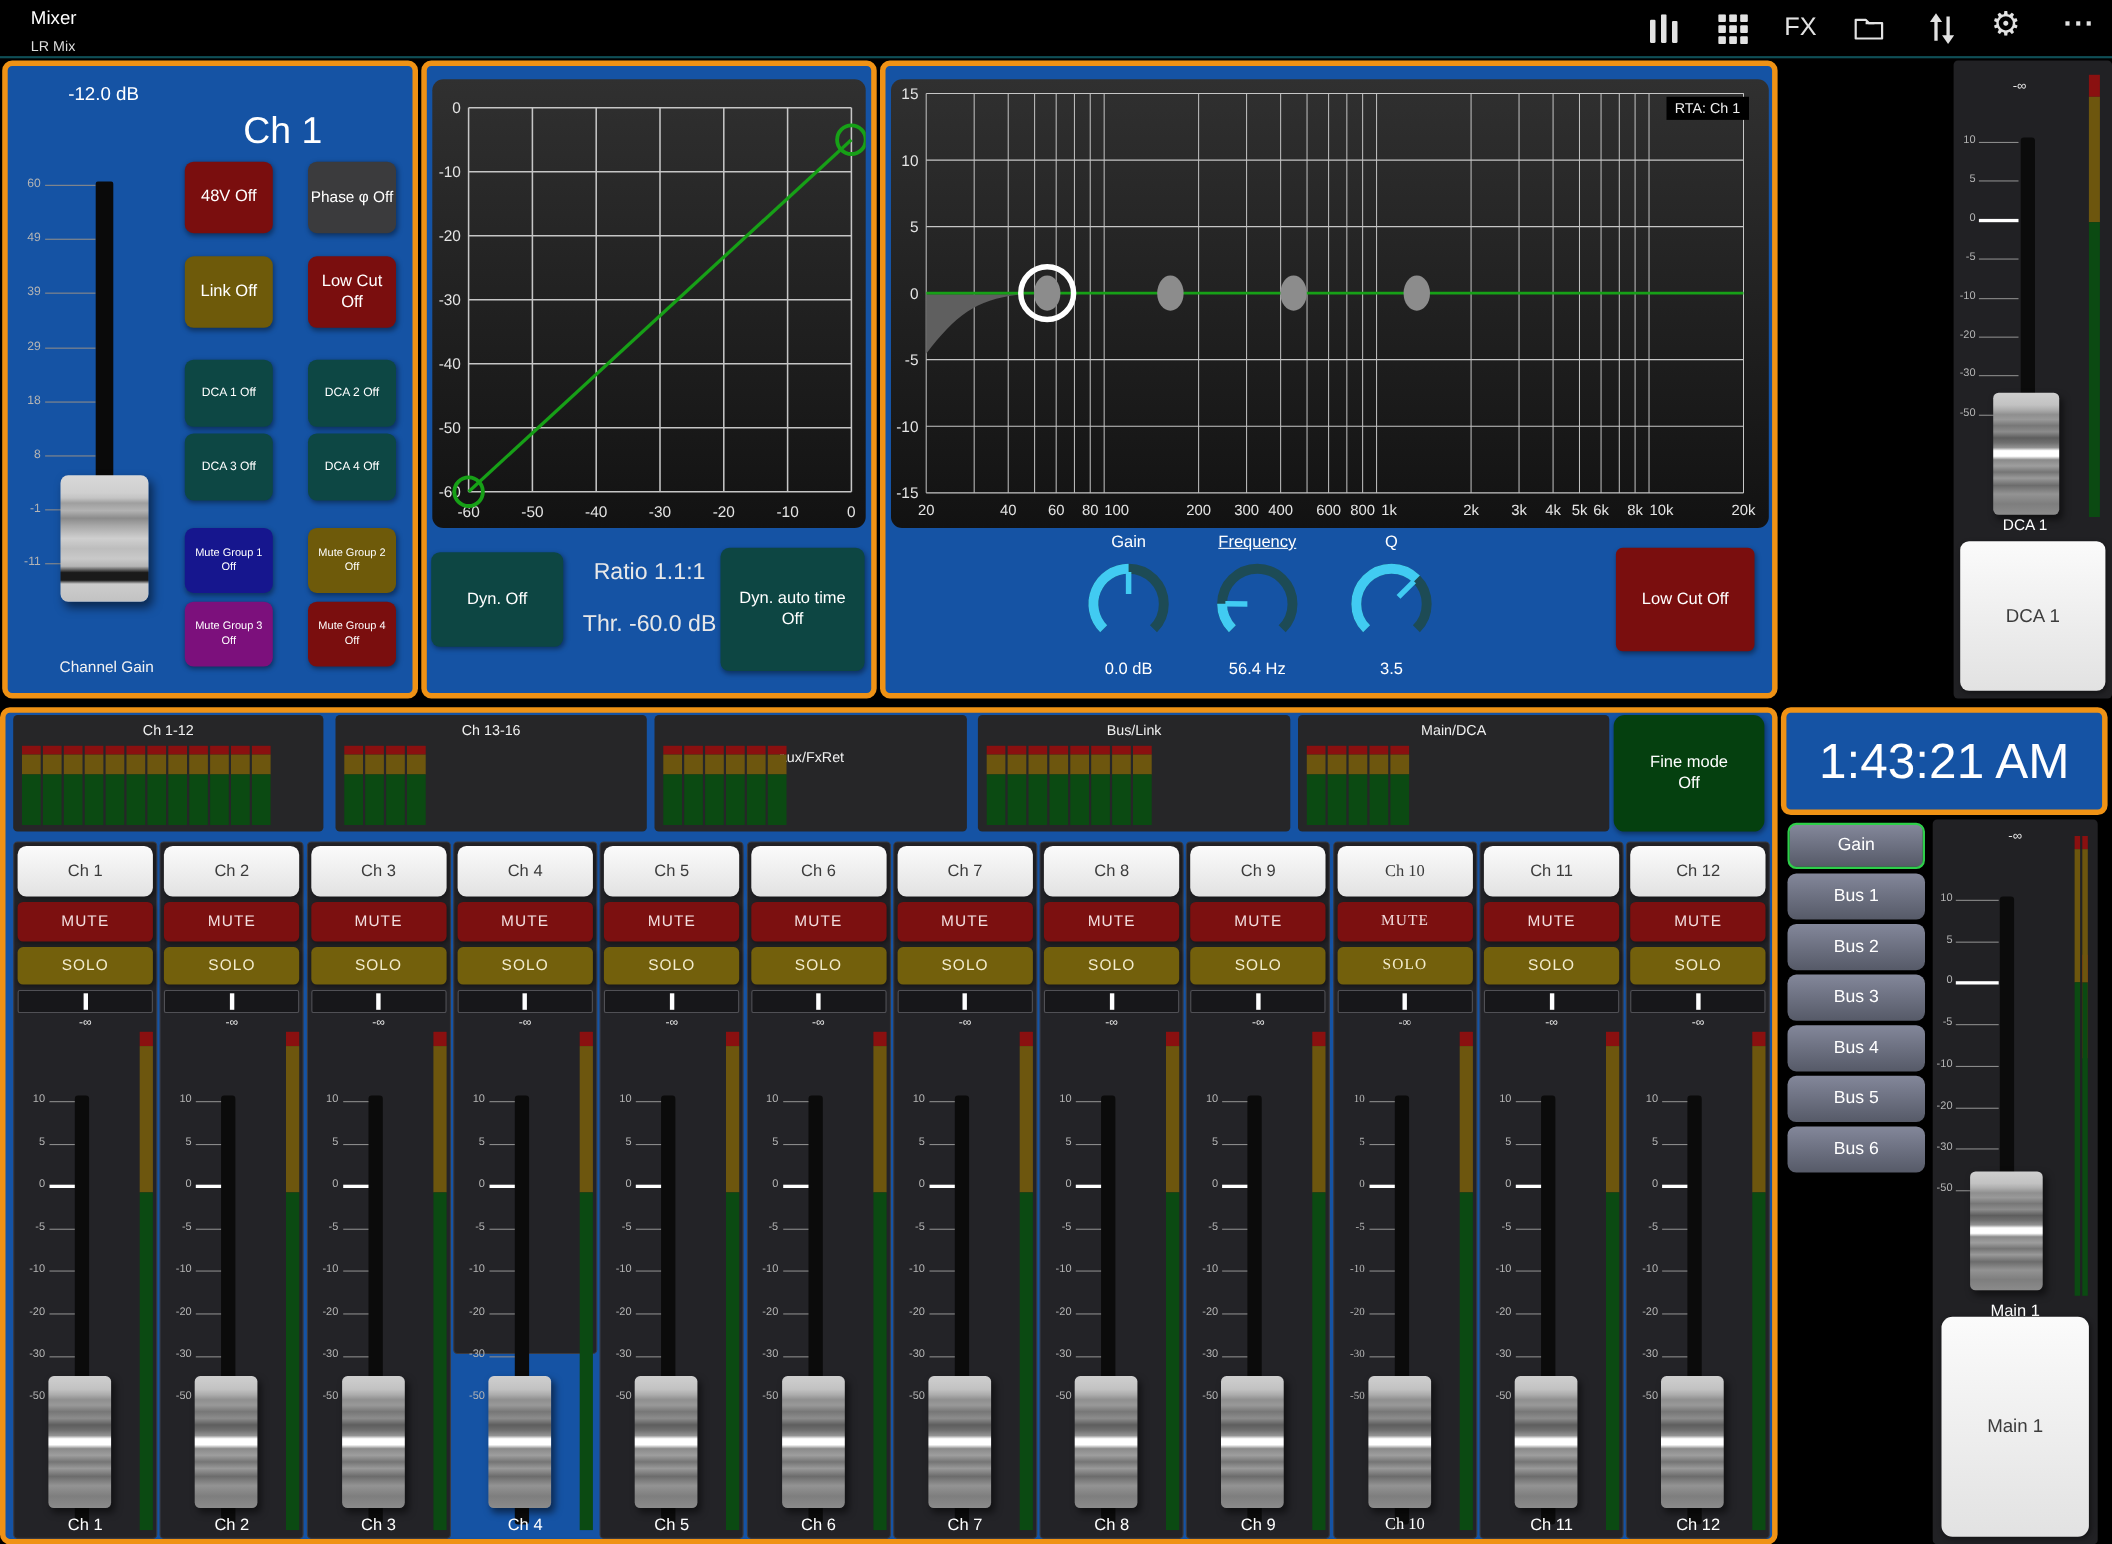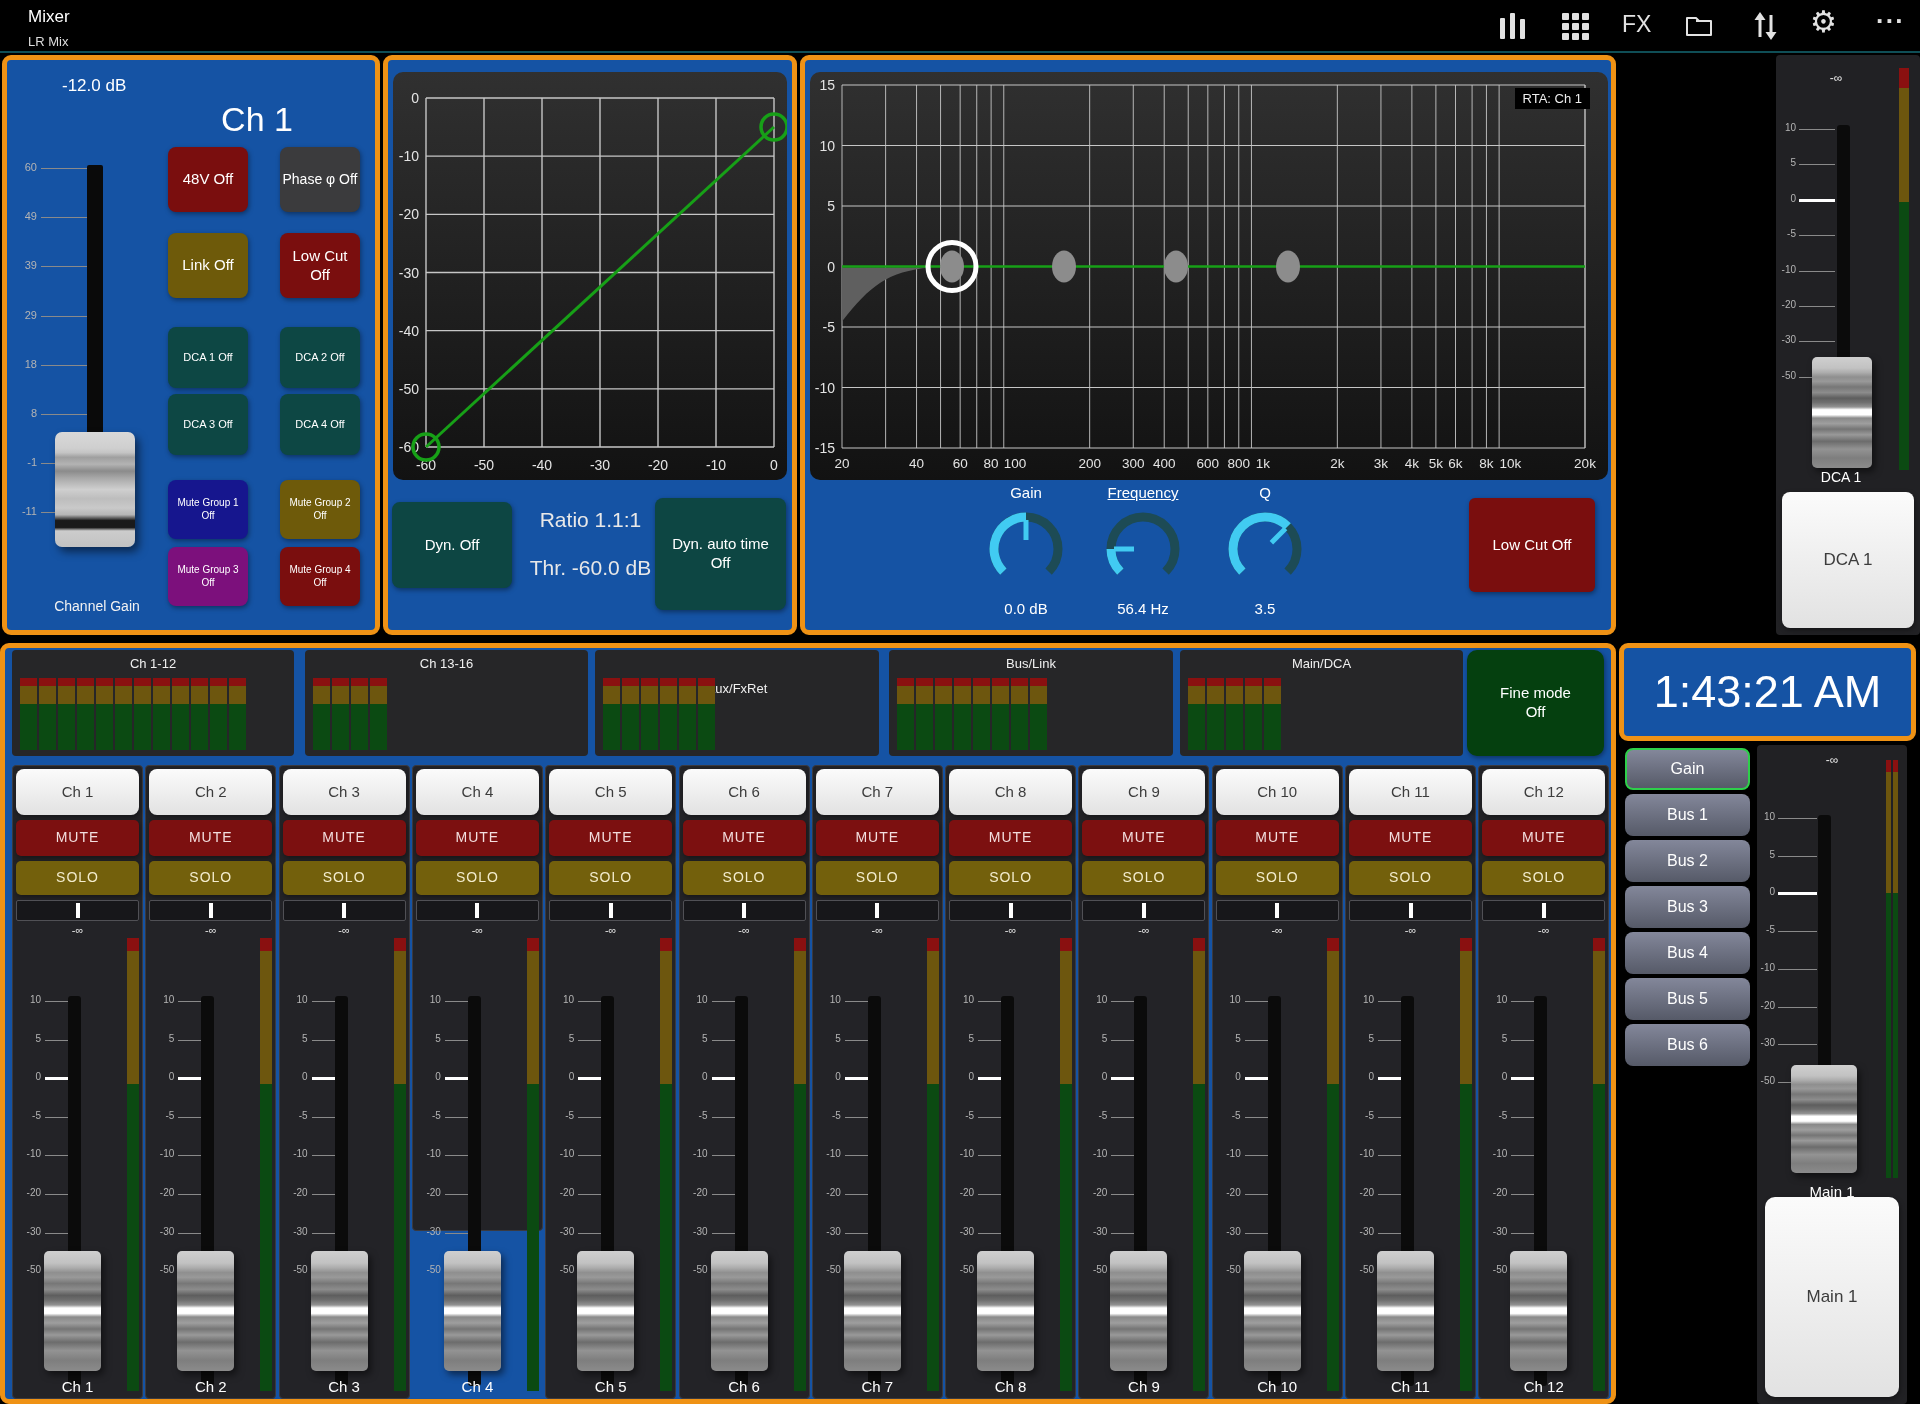--- a/index.html
+++ b/index.html
@@ -802,21 +802,21 @@
           <div style="position: absolute; left: 55px; top: 58px; width: 13px; height: 390px; background: rgb(11, 11, 11); border-radius: 3px;"></div>
           <div class="meter" style="position: absolute; left: 114px; top: 0px; width: 12px; height: 453px;">
             <div class="m-red" style="position: relative; height: 13px;"></div>
             <div class="m-olive" style="position: relative; height: 133px;"></div>
             <div class="m-green" style="position: relative;"></div>
           </div>
           <div class="fader-knob" style="position: absolute; left: 31px; top: 313px; width: 57px; height: 120px;"></div>
         </div>
         <div style="position: absolute; left: 0px; right: 0px; top: 612px; text-align: center; font-size: 15px; color: rgb(255, 255, 255);">Ch 9</div>
       </div>
-      <div class="strip" style="position: absolute; left: 1206.7px; top: 117px; width: 131px; height: 634px;">
+      <div class="strip" style="position: absolute; left: 1206.7px; top: 117px; width: 131px; height: 634px; font-family: Liberation Serif, serif;">
         <div class="btn wbtn" style="position: absolute; left: 3px; top: 3px; width: 123px; height: 46px; font-size: 15px;">Ch 10</div>
         <div class="btn" style="position: absolute; left: 3px; top: 54px; width: 123px; height: 36px; background: rgb(124, 16, 16); font-size: 14px; letter-spacing: 1px; color: rgb(243, 222, 222); border-radius: 5px;">MUTE</div>
         <div class="btn" style="position: absolute; left: 3px; top: 95px; width: 123px; height: 34px; background: rgb(115, 96, 12); font-size: 14px; letter-spacing: 1px; color: rgb(243, 236, 205); border-radius: 5px;">SOLO</div>
         <div class="pan" style="position: absolute; left: 3px; top: 134px; width: 123px; height: 21px;">
           <div style="position: absolute; left: 50%; top: 2px; width: 4px; bottom: 2px; margin-left: -2px; background: rgb(255, 255, 255);"></div>
         </div>
         <div style="position: absolute; left: 0px; right: 0px; top: 158px; text-align: center; font-size: 11px; color: rgb(230, 230, 230);">-∞</div>
         <div style="position: absolute; left: 0px; top: 172px; width: 129px; height: 460px;">
           <div style="position: absolute; left: 0px; top: 56px; width: 28px; text-align: right; font-size: 10px; color: rgb(180, 180, 180);">10</div>
           <div style="position: absolute; left: 32px; top: 63px; width: 26px; height: 1px; background: rgb(138, 138, 138);"></div>

